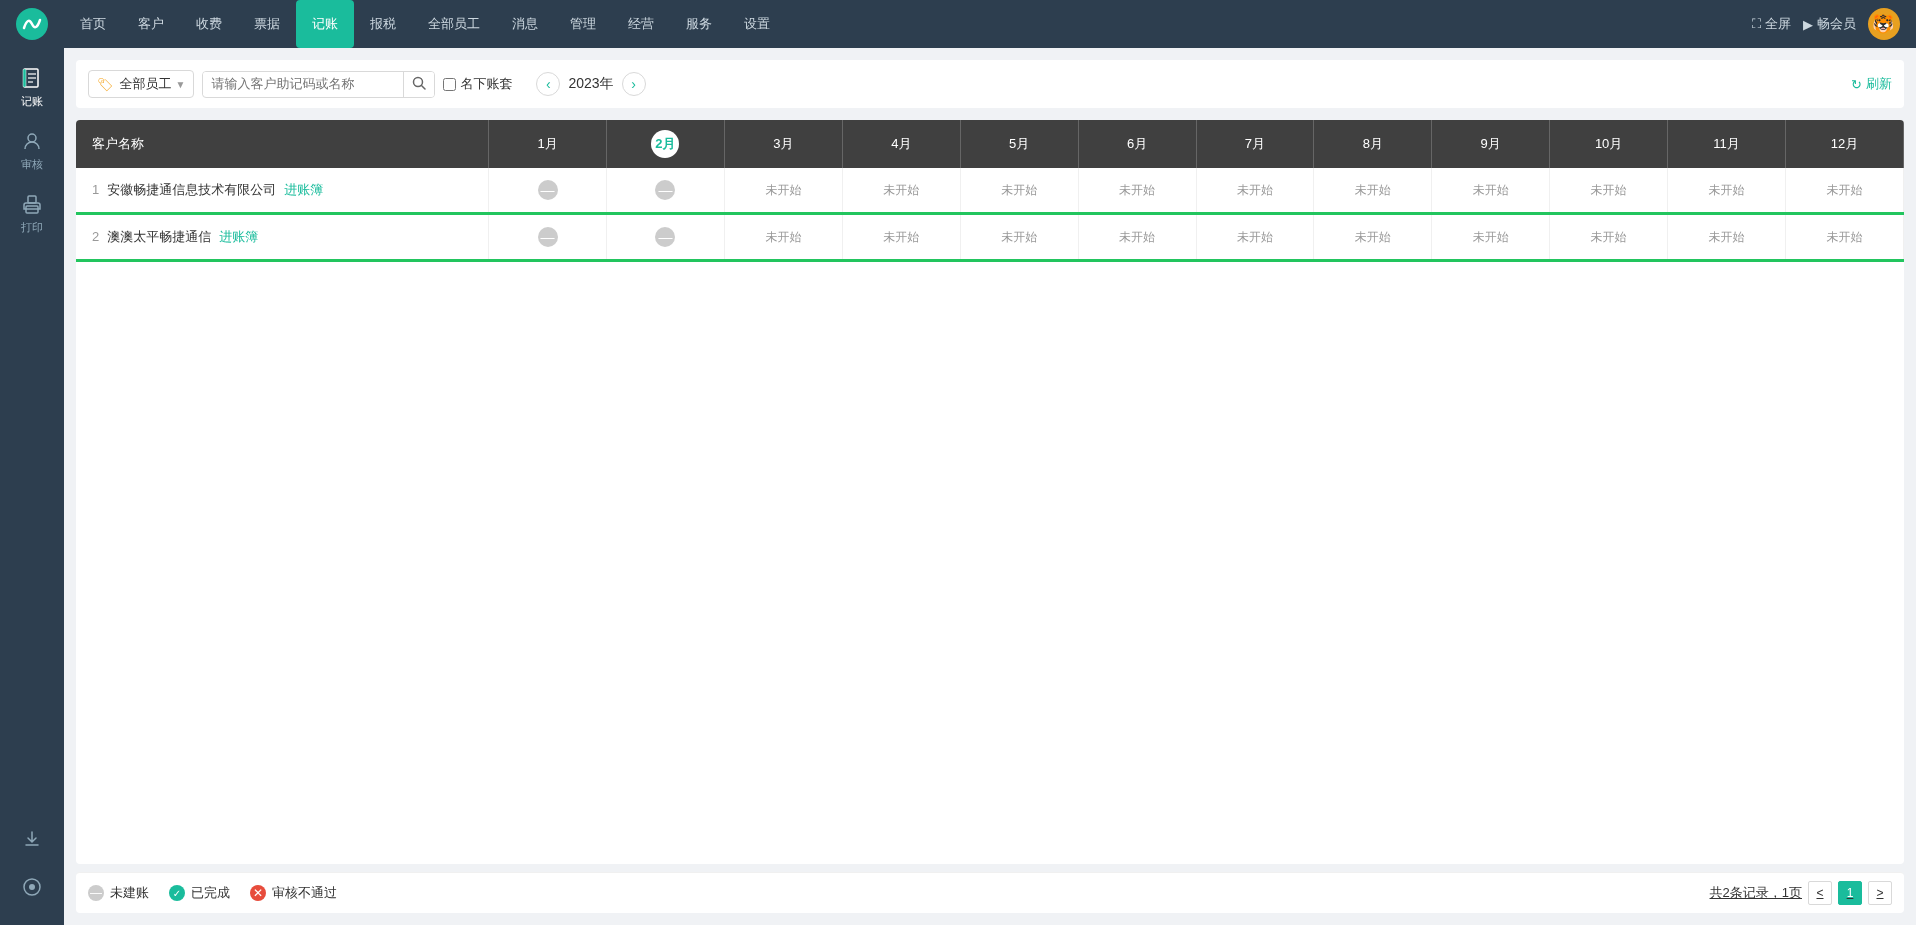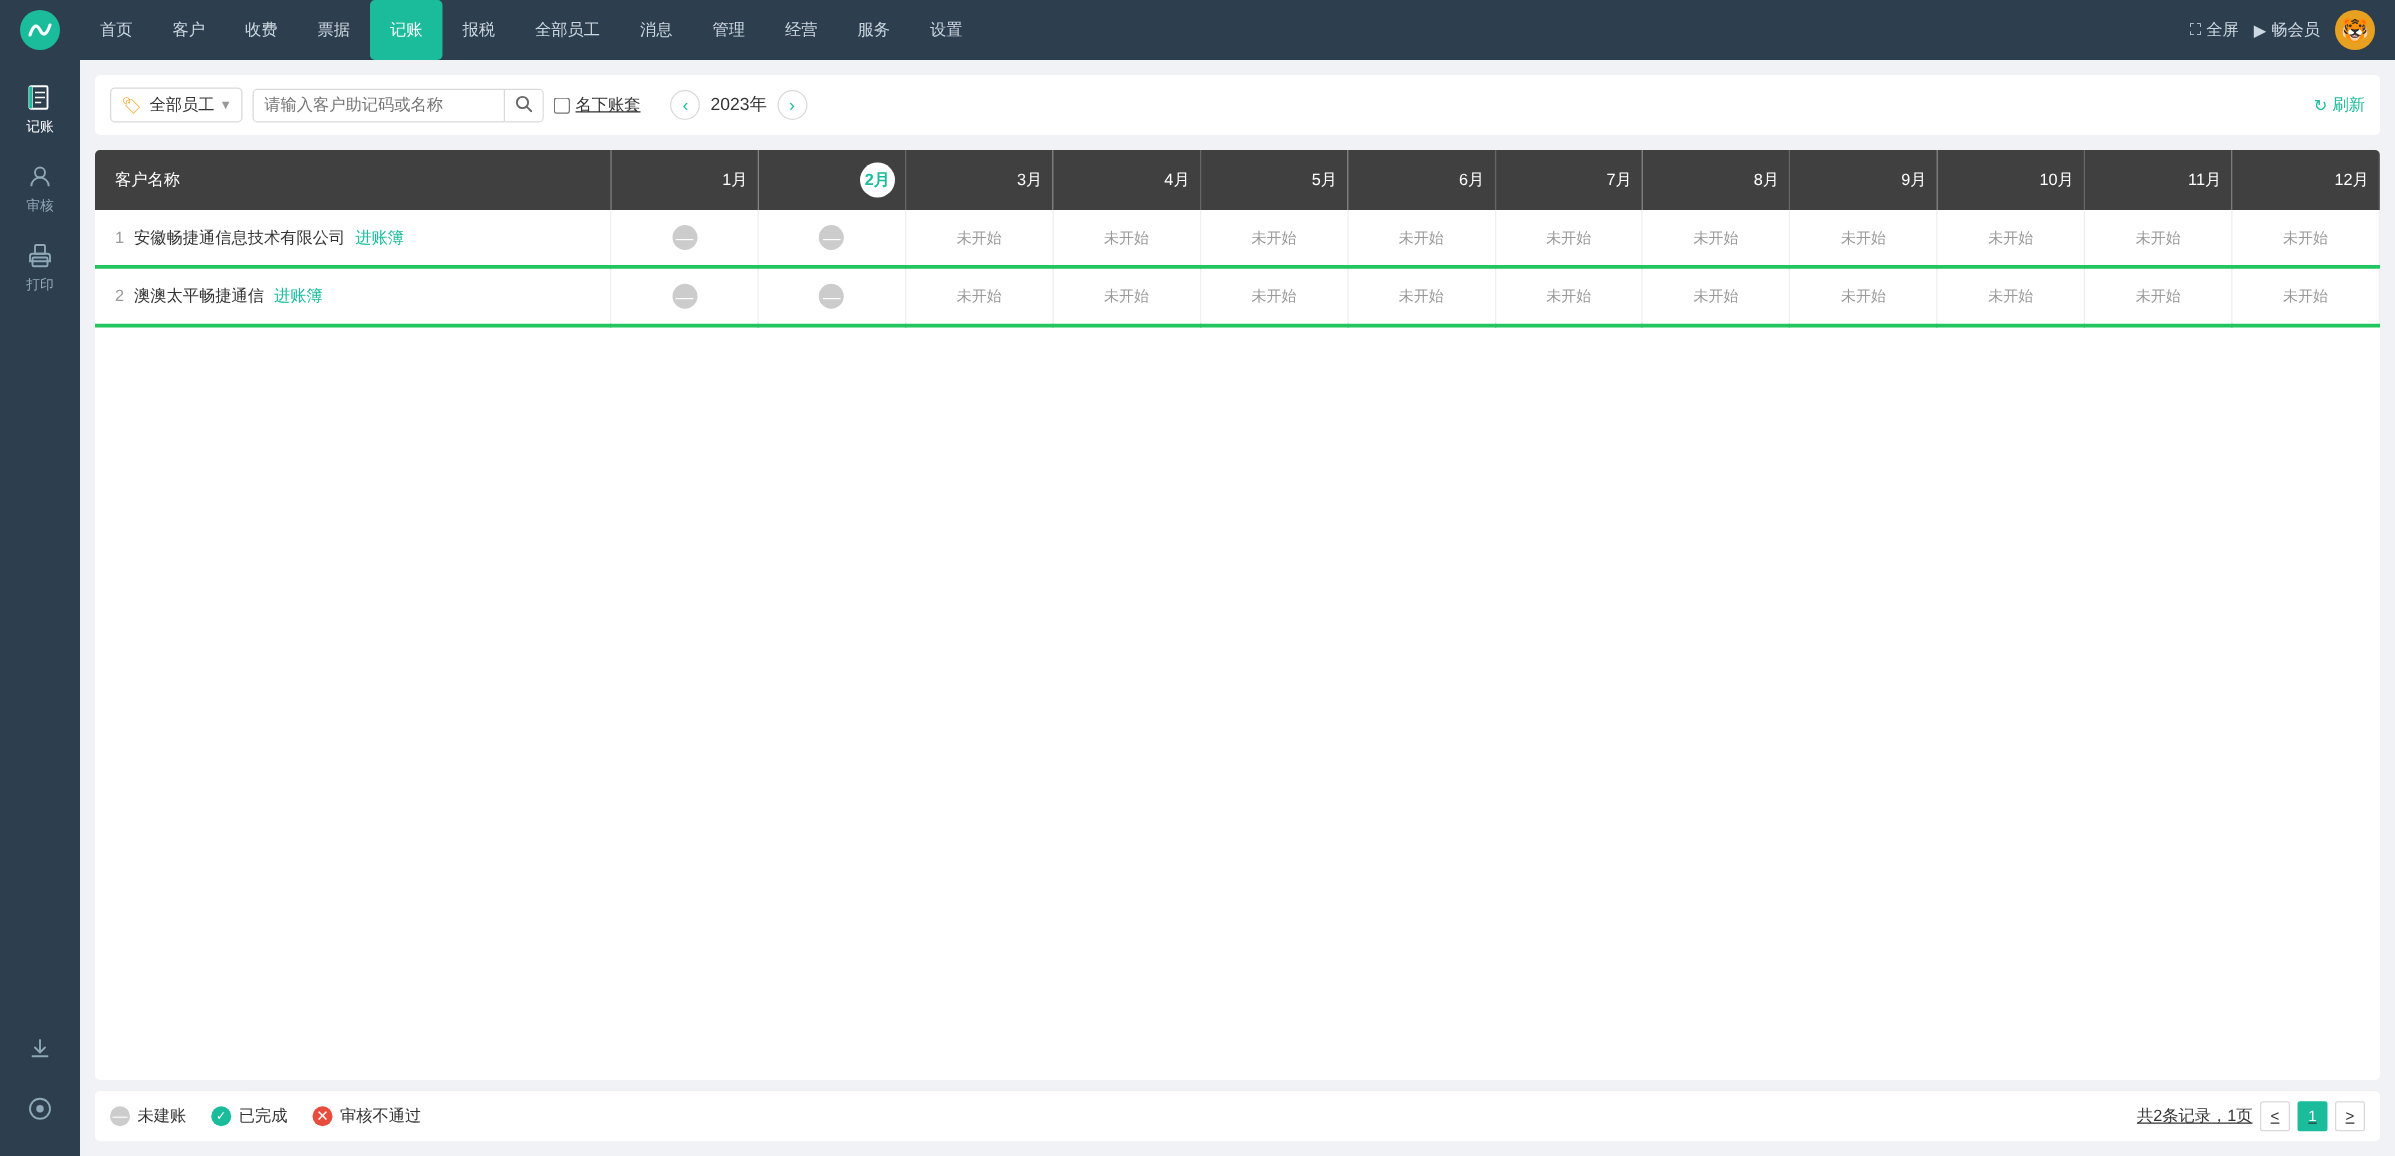--- a/index.html
+++ b/index.html
@@ -180,21 +180,20 @@
       color: #666;
       border-left: 1px solid #d9d9d9;
     }
     .checkbox-label {
       display: flex;
       align-items: center;
       gap: 4px;
       font-size: 13px;
       color: #333;
       cursor: pointer;
-      text-decoration: underline;
     }
     .year-nav {
       display: flex;
       align-items: center;
       gap: 8px;
       margin-left: 16px;
     }
     .year-nav-btn {
       width: 24px;
       height: 24px;
@@ -240,21 +239,21 @@
       width: 100%;
       border-collapse: collapse;
       table-layout: fixed;
     }
     .table-header {
       background: #404040;
       color: #fff;
     }
     .table-header th {
       padding: 10px 8px;
-      text-align: right;
+      text-align: center;
       font-weight: normal;
       font-size: 13px;
       border-right: 1px solid rgba(255,255,255,0.2);
     }
     .table-header th:first-child {
       text-align: left;
       padding-left: 16px;
       width: 280px;
     }
     .col-month {

